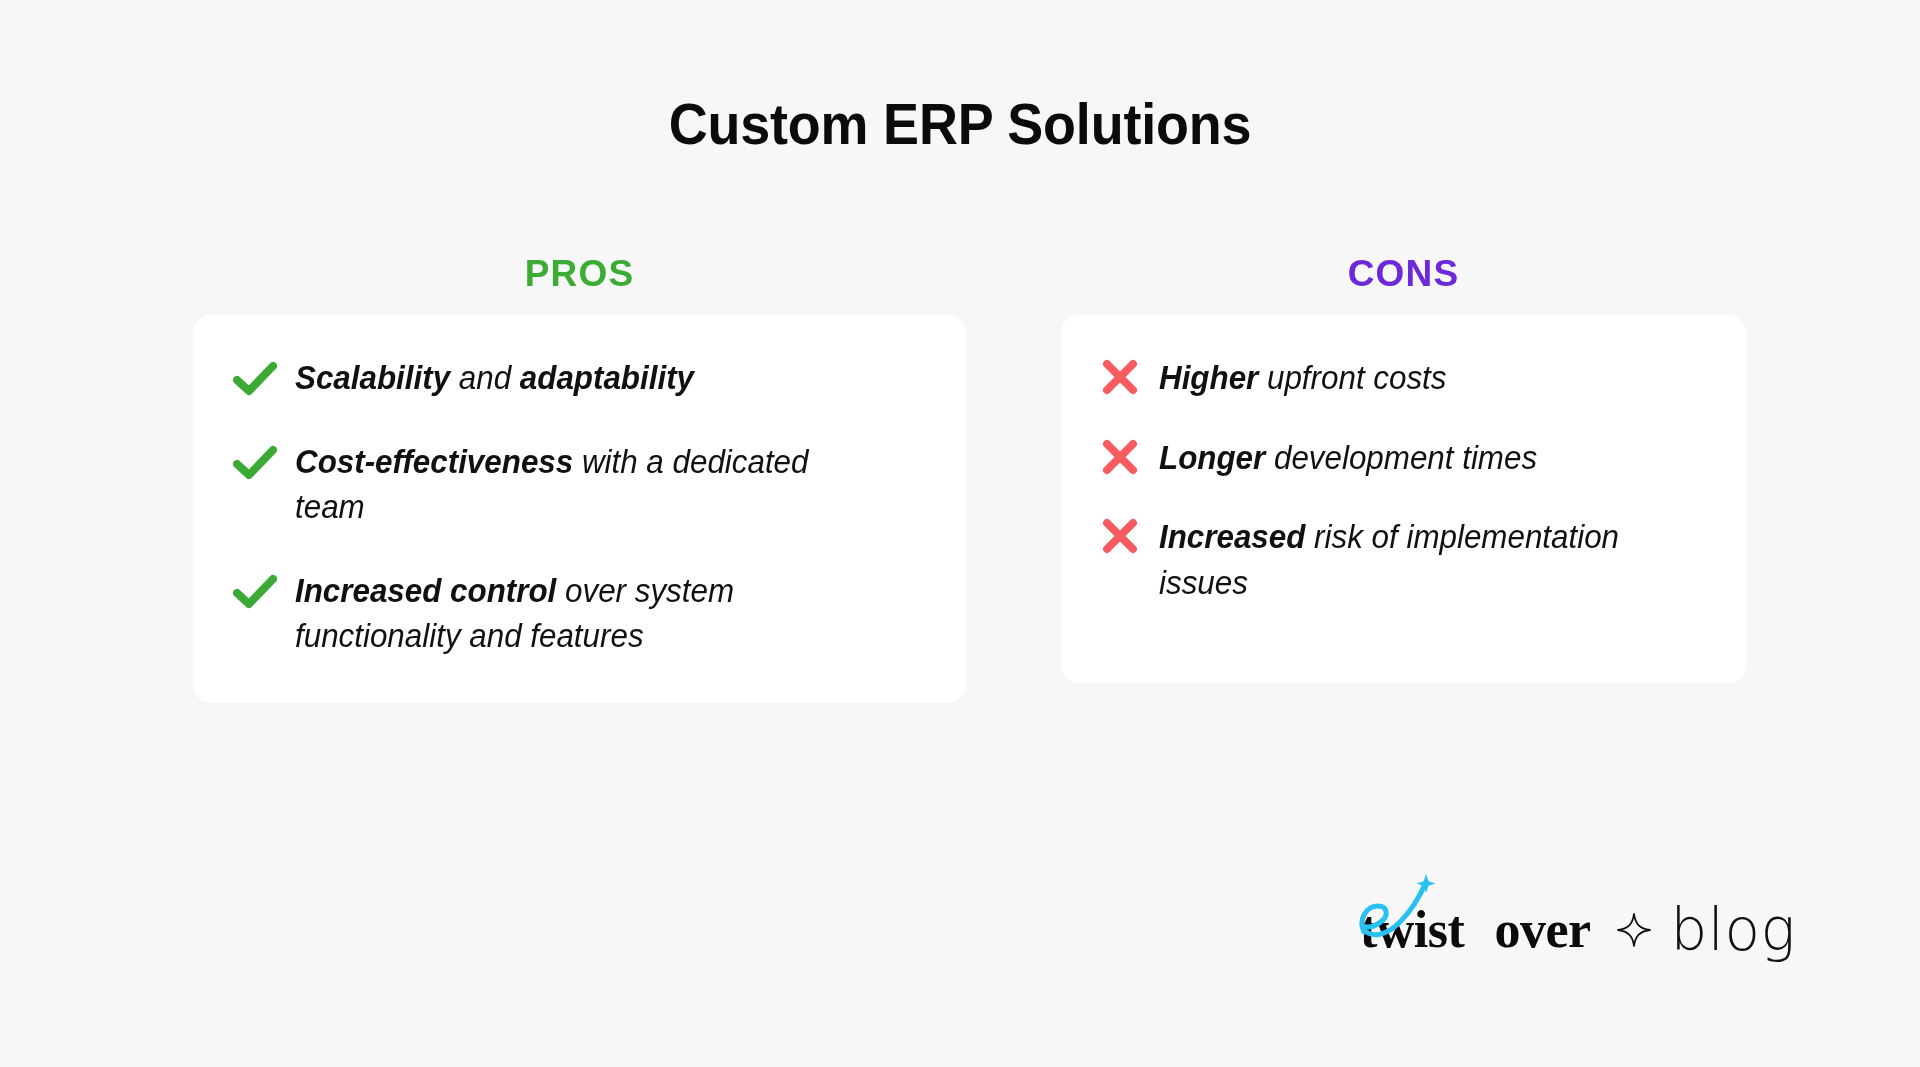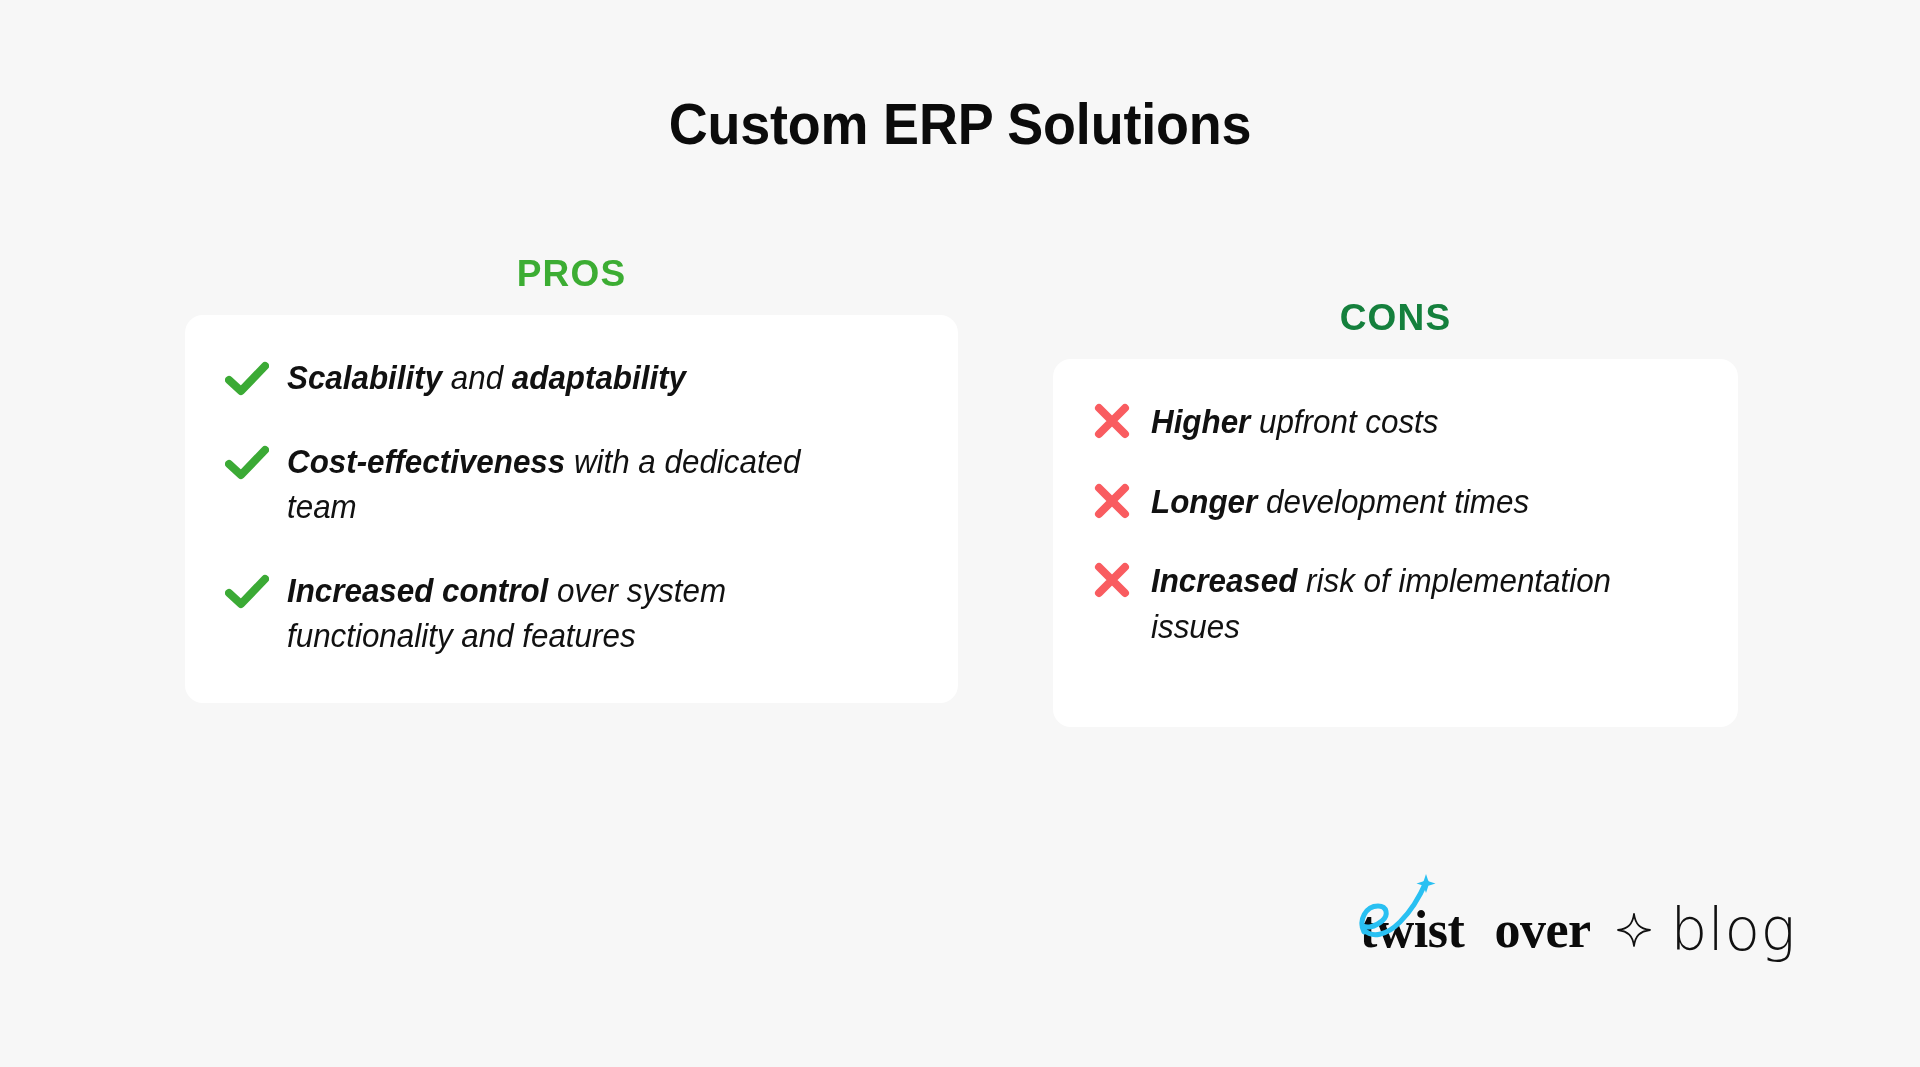--- a/index.html
+++ b/index.html
@@ -29,42 +29,42 @@
     letter-spacing: -0.2px;
     color: #0b0b0b;
     transform: scaleX(0.93);
     transform-origin: center top;
   }
 
   
   .columns {
     position: absolute;
     top: 255px;
-    left: 0;
+    left: 8px;
     width: 1612px;
     height: 620px;
   }
 
   .column {
     position: absolute;
     top: 0;
   }
   .column.pros { left: 185px; width: 773px; }
   .column.cons { left: 1053px; width: 685px; }
 
   .col-heading {
     text-align: center;
     font-size: 37px;
     font-weight: bold;
     letter-spacing: 1.2px;
     line-height: 1;
     height: 60px;
   }
   .col-heading.pros-heading { color: #3cad33; }
-  .col-heading.cons-heading { color: #15803d; margin-top: 44px; }
+  .col-heading.cons-heading { color: #6d28d9; }
 
   .card {
     background: #ffffff;
     border-radius: 18px;
     padding: 40px 40px 44px 40px;
     font-style: italic;
   }
   .card.pros-card { min-height: 120px; }
 
   

